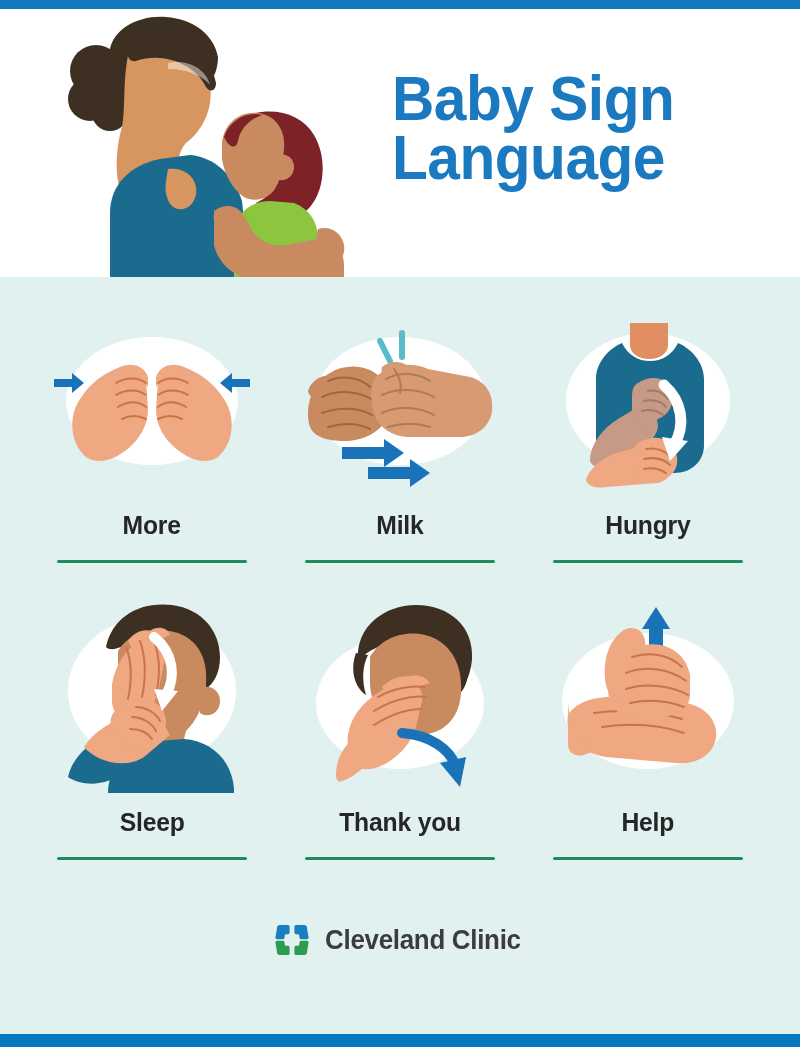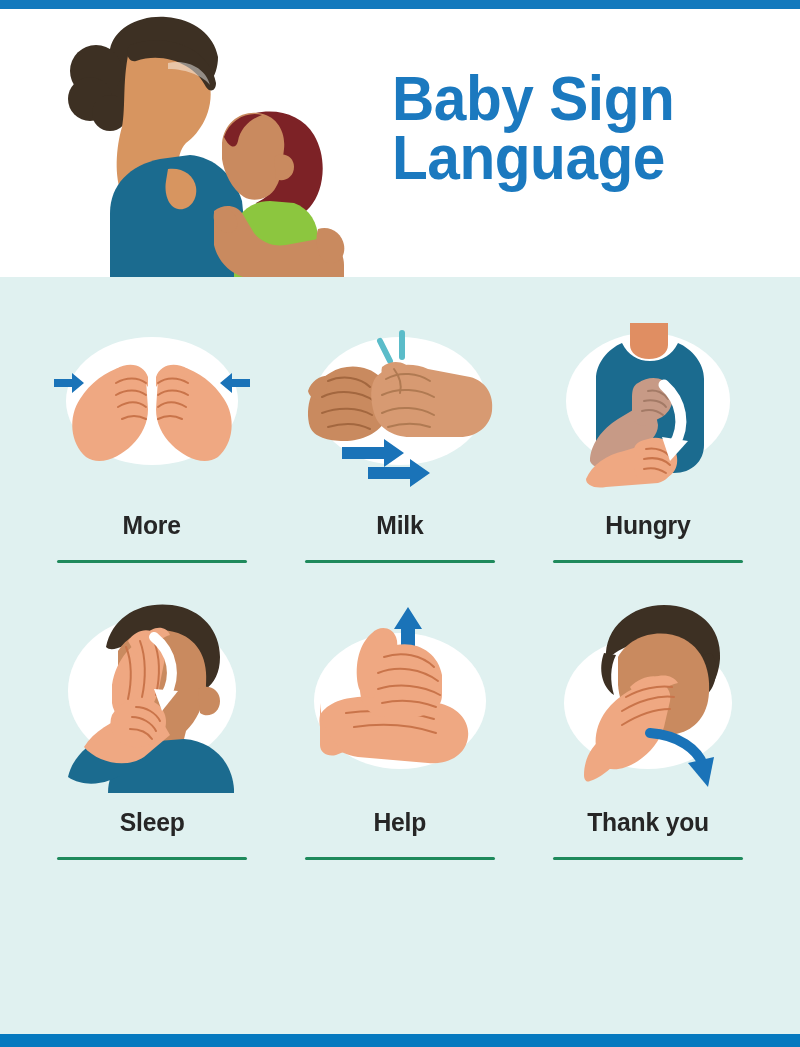--- a/index.html
+++ b/index.html
@@ -51,20 +51,21 @@
     transform-origin:left top;
     white-space:pre-line;
   }
   
   .body{
     flex:1 1 auto;
     background:#e0f1f0;
     position:relative;
     display:flex;
     flex-direction:column;
+    justify-content:center;
   }
   .grid{
     margin-top:44px;
     display:grid;
     grid-template-columns:repeat(3,1fr);
     grid-template-rows:auto auto;
     row-gap:34px;
     padding:0 28px;
   }
   .card{
@@ -353,55 +354,20 @@
             </g>
           </svg>
         </div>
         <div class="card-label">Sleep</div>
         <div class="card-rule"></div>
       </div>
 
       <div class="card row2">
         <div class="card-art">
           <svg viewBox="0 0 205 196" xmlns="http://www.w3.org/2000/svg">
-            <ellipse cx="102" cy="104" rx="86" ry="68" fill="#ffffff"></ellipse>
-
-            <g fill="#1a73b8">
-              <path d="M110 10 L124 32 L117 32 L117 74 L103 74 L103 32 L96 32 Z"></path>
-            </g>
-
-            <path d="M22 118 C30 104 52 98 76 100 L140 106 C160 110 172 124 170 140
-                     C168 158 150 168 130 166 L60 160 C36 156 18 140 22 118 Z" fill="#efa882"></path>
-            <path d="M22 106 L22 148 C22 156 30 160 38 158 L48 154
-                     C34 146 24 132 22 106 Z" fill="#efa882"></path>
-            <g stroke="#c9744a" stroke-width="2" fill="none" stroke-linecap="round">
-              <path d="M48 116 C76 112 110 114 136 122"></path>
-              <path d="M56 130 C84 126 114 128 138 136"></path>
-            </g>
-
-            <path d="M62 92 C60 70 76 52 98 48 C120 44 140 56 144 78
-                     L144 98 C144 112 130 120 112 120 L88 120 C72 120 62 108 62 92 Z" fill="#efa882"></path>
-
-            <path d="M60 88 C56 66 62 46 74 36 C82 28 94 30 98 40
-                     C102 50 96 62 90 72 C84 82 78 92 76 100 C70 102 62 98 60 88 Z" fill="#efa882"></path>
-            <g stroke="#c9744a" stroke-width="2" fill="none" stroke-linecap="round">
-              <path d="M86 60 C104 54 124 58 136 70"></path>
-              <path d="M80 76 C100 68 124 72 140 84"></path>
-              <path d="M80 92 C100 86 124 88 142 98"></path>
-              <path d="M84 106 C102 102 122 104 138 110"></path>
-            </g>
-          </svg>
-        </div>
-        <div class="card-label">Help</div>
-        <div class="card-rule"></div>
-      </div>
-
-      <div class="card row2">
-        <div class="card-art">
-          <svg viewBox="0 0 205 196" xmlns="http://www.w3.org/2000/svg">
             <ellipse cx="102" cy="106" rx="84" ry="66" fill="#ffffff"></ellipse>
 
             <path d="M60 62 C58 30 86 8 118 8 C152 8 176 30 174 62
                      C172 86 160 100 146 104 L142 72 C134 50 104 40 80 50
                      C70 54 62 62 60 62 Z" fill="#3d3023"></path>
             <path d="M58 56 C52 72 56 90 68 98 C64 84 64 70 70 58 Z" fill="#3d3023"></path>
             <path d="M166 56 C174 72 170 92 158 100 C162 86 162 70 156 58 Z" fill="#3d3023"></path>
 
             <path d="M72 60 C84 38 114 30 138 42 C160 54 166 80 162 104
                      C158 124 144 136 124 138 L100 136 C84 130 74 110 72 88 Z" fill="#c98a5f"></path>
@@ -423,19 +389,73 @@
             <g>
               <path d="M104 136 C132 138 152 152 158 170" stroke="#1a73b8" stroke-width="10" fill="none" stroke-linecap="round"></path>
               <path d="M142 166 L168 160 L162 190 Z" fill="#1a73b8"></path>
             </g>
           </svg>
         </div>
         <div class="card-label">Thank you</div>
         <div class="card-rule"></div>
       </div>
 
+      <div class="card row2">
+        <div class="card-art">
+          <svg viewBox="0 0 205 196" xmlns="http://www.w3.org/2000/svg">
+            <ellipse cx="102" cy="104" rx="86" ry="68" fill="#ffffff"></ellipse>
+
+            <g fill="#1a73b8">
+              <path d="M110 10 L124 32 L117 32 L117 74 L103 74 L103 32 L96 32 Z"></path>
+            </g>
+
+            <path d="M22 118 C30 104 52 98 76 100 L140 106 C160 110 172 124 170 140
+                     C168 158 150 168 130 166 L60 160 C36 156 18 140 22 118 Z" fill="#efa882"></path>
+            <path d="M22 106 L22 148 C22 156 30 160 38 158 L48 154
+                     C34 146 24 132 22 106 Z" fill="#efa882"></path>
+            <g stroke="#c9744a" stroke-width="2" fill="none" stroke-linecap="round">
+              <path d="M48 116 C76 112 110 114 136 122"></path>
+              <path d="M56 130 C84 126 114 128 138 136"></path>
+            </g>
+
+            <path d="M62 92 C60 70 76 52 98 48 C120 44 140 56 144 78
+                     L144 98 C144 112 130 120 112 120 L88 120 C72 120 62 108 62 92 Z" fill="#efa882"></path>
+
+            <path d="M60 88 C56 66 62 46 74 36 C82 28 94 30 98 40
+                     C102 50 96 62 90 72 C84 82 78 92 76 100 C70 102 62 98 60 88 Z" fill="#efa882"></path>
+            <g stroke="#c9744a" stroke-width="2" fill="none" stroke-linecap="round">
+              <path d="M86 60 C104 54 124 58 136 70"></path>
+              <path d="M80 76 C100 68 124 72 140 84"></path>
+              <path d="M80 92 C100 86 124 88 142 98"></path>
+              <path d="M84 106 C102 102 122 104 138 110"></path>
+            </g>
+          </svg>
+        </div>
+        <div class="card-label">Help</div>
+        <div class="card-rule"></div>
+      </div>
+
     </div>
 
+    <div class="footer">
+      <div class="logo">
+        <svg class="logo-mark" viewBox="0 0 34 34" xmlns="http://www.w3.org/2000/svg">
+          <path d="M2 5 a3 3 0 0 1 3 -3 h8 a1.6 1.6 0 0 1 1.6 1.6 v6 a1.6 1.6 0 0 1 -1.6 1.6
+                   h-1.8 a1.6 1.6 0 0 0 -1.6 1.6 v1.8 a1.6 1.6 0 0 1 -1.6 1.6 h-6
+                   a1.6 1.6 0 0 1 -1.6 -1.6 Z" fill="#1a7fc1"></path>
+          <path d="M32 5 a3 3 0 0 0 -3 -3 h-8 a1.6 1.6 0 0 0 -1.6 1.6 v6 a1.6 1.6 0 0 0 1.6 1.6
+                   h1.8 a1.6 1.6 0 0 1 1.6 1.6 v1.8 a1.6 1.6 0 0 0 1.6 1.6 h6
+                   a1.6 1.6 0 0 0 1.6 -1.6 Z" fill="#1a7fc1"></path>
+          <path d="M2 29 a3 3 0 0 0 3 3 h8 a1.6 1.6 0 0 0 1.6 -1.6 v-6 a1.6 1.6 0 0 0 -1.6 -1.6
+                   h-1.8 a1.6 1.6 0 0 1 -1.6 -1.6 v-1.8 a1.6 1.6 0 0 0 -1.6 -1.6 h-6
+                   a1.6 1.6 0 0 0 -1.6 1.6 Z" fill="#2e9b4e"></path>
+          <path d="M32 29 a3 3 0 0 1 -3 3 h-8 a1.6 1.6 0 0 1 -1.6 -1.6 v-6 a1.6 1.6 0 0 1 1.6 -1.6
+                   h1.8 a1.6 1.6 0 0 0 1.6 -1.6 v-1.8 a1.6 1.6 0 0 1 1.6 -1.6 h6
+                   a1.6 1.6 0 0 1 1.6 1.6 Z" fill="#2e9b4e"></path>
+        </svg>
+        <div class="logo-text">Cleveland Clinic</div>
+      </div>
+    </div>
 
   </div>
 
   <div class="rule-bottom"></div>
 </div>
 
 </body></html>

